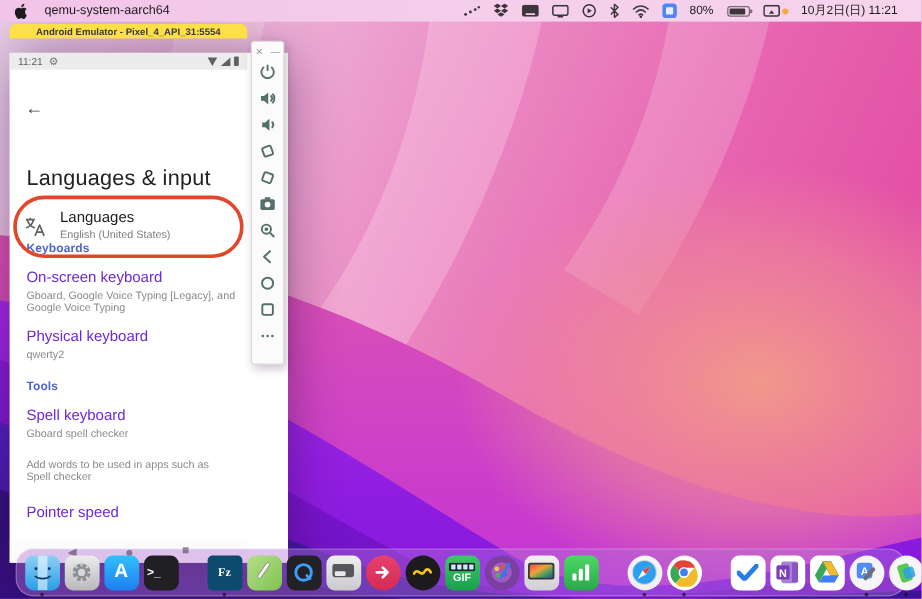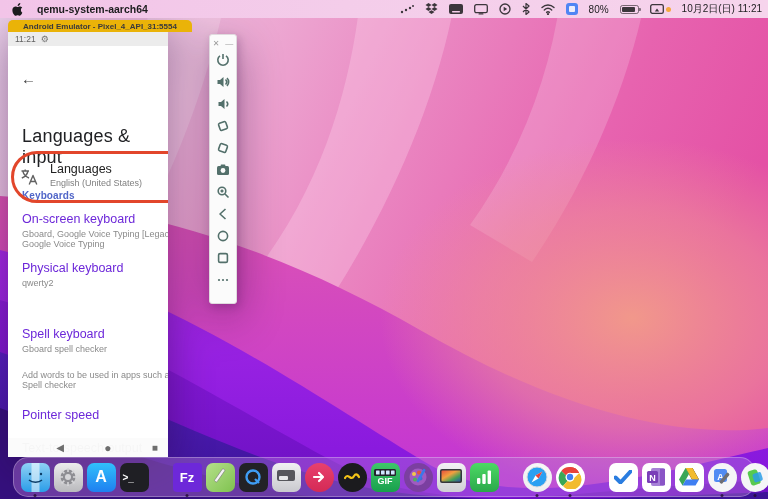--- a/index.html
+++ b/index.html
@@ -5,38 +5,38 @@
   * { margin:0; padding:0; box-sizing:border-box; }
   html,body { width:768px; height:499px; overflow:hidden; font-family:"Liberation Sans", sans-serif; }
   .abs { position:absolute; }
   #stage { position:relative; width:768px; height:499px; background:#e79cc9; }
 
   
   #menubar { left:0; top:0; width:768px; height:18px;
     background:linear-gradient(90deg,#f2c4e8 0%,#f4cdea 45%,#f6d4ec 100%);
     display:flex; align-items:center; font-size:10.5px; color:#1c1c1e; z-index:30; }
   #menubar .apple { margin:0 14px 0 12px; display:flex; }
-  #menubar .appname { font-weight:bold; font-size:10.5px; }
-  #menubar .right { margin-left:auto; display:flex; align-items:center; gap:11px; padding-right:6px; }
+  #menubar .appname { font-weight:normal; font-size:10.5px; }
+  #menubar .right { margin-left:auto; display:flex; align-items:center; gap:11px; padding-right:20px; }
   .mb-ic { display:flex; align-items:center; opacity:.85; }
   .mb-txt { font-size:10px; }
   .batt { position:relative; width:19px; height:9px; border:1px solid rgba(0,0,0,.6); border-radius:2.5px; }
   .batt::after { content:""; position:absolute; right:-3px; top:2px; width:2px; height:3px; background:rgba(0,0,0,.55); border-radius:0 1px 1px 0; }
   .batt .lvl { position:absolute; left:1px; top:1px; bottom:1px; width:78%; background:#1c1c1e; border-radius:1px; }
   .inputsrc { width:12px; height:12px; background:#3478f6; border-radius:3px; position:relative; }
   .inputsrc::after { content:""; position:absolute; left:3px; top:3px; width:6px; height:6px; background:#fff; border-radius:1px; opacity:.9; }
   .orange-dot { width:5px; height:5px; border-radius:50%; background:#f6a21e; }
 
   
   #emuwin { left:8px; top:20px; width:229px; height:437px; z-index:20;
     filter:drop-shadow(0 12px 22px rgba(40,5,60,.45)); }
-  #emutitle { left:0; top:0; width:184px; height:12px; background:#eab308;
+  #emutitle { left:0; top:0; width:198px; height:12px; background:#fde047;
     border-radius:5px 5px 0 0; display:flex; align-items:center; justify-content:center;
     font-size:8px; font-weight:bold; color:#3a3a3c; overflow:hidden; white-space:nowrap; }
-  #emuscreen { left:0; top:12px; width:160px; height:425px; background:#fff; overflow:hidden;padding-left:20px; }
+  #emuscreen { left:0; top:24px; width:232px; height:425px; background:#fff; overflow:hidden;padding-left:20px; }
 
   
   #astatus { left:0; top:0; width:198px; height:14px; background:#ececec;
     display:flex; align-items:center; padding:0 7px; font-size:8.5px; color:#616161; }
   #astatus .gear { font-size:9px; margin-left:5px; color:#757575; }
   #astatus .right { margin-left:auto; display:flex; align-items:center; gap:3px; }
   .tri-wifi { width:0; height:0; border-left:4px solid transparent; border-right:4px solid transparent; border-top:7px solid #616161; }
   .tri-sig { width:0; height:0; border-left:8px solid transparent; border-bottom:7px solid #616161; }
   .abatt { width:4px; height:8px; background:#616161; border-radius:1px; }
 
@@ -246,20 +246,21 @@
       <div class="abs srow" style="top:180px;">
         <div class="row-label">On-screen keyboard</div>
         <div class="row-sub">Gboard, Google Voice Typing [Legacy], and Google Voice Typing</div>
       </div>
 
       <div class="abs srow" style="top:229px;">
         <div class="row-label">Physical keyboard</div>
         <div class="row-sub">qwerty2</div>
       </div>
 
+      <div class="abs srow sec-label" style="top:273px;">Tools</div>
 
       <div class="abs srow" style="top:295px;">
         <div class="row-label">Spell keyboard</div>
         <div class="row-sub">Gboard spell checker</div>
       </div>
 
       <div class="abs srow" style="top:335px;">
         <div class="row-sub">Add words to be used in apps such as Spell checker</div>
       </div>
 
@@ -381,21 +382,21 @@
       </div>
     </div>
     <div class="dk">
       <div class="base" style="background:linear-gradient(180deg,#31c0fb,#1e7ff0); font-size:16px;">A</div>
     </div>
     <div class="dk">
       <div class="base" style="background:#1f1f24; font-size:10px; justify-content:flex-start; padding:3px;">&gt;_</div>
     </div>
     <div class="dgap"></div>
     <div class="dk running">
-      <div class="base" style="background:#6d28d9; font-size:13px; border-radius:4px;">Fz</div>
+      <div class="base" style="background:#0c4a6e; font-size:10px; border-radius:4px;font-family:Liberation Serif, serif;">Fz</div>
     </div>
     <div class="dk">
       <div class="base" style="background:linear-gradient(135deg,#b5e08a,#7fc24f);">
         <svg width="20" height="20" viewBox="0 0 20 20">
             <rect x="8.5" y="1" width="3" height="15" rx="1" transform="rotate(35 10 8)" fill="#f3f3f3" stroke="#7a7a7a" stroke-width="0.6"></rect>
           </svg>
       </div>
     </div>
     <div class="dk">
       <div class="base" style="background:#222226;">

